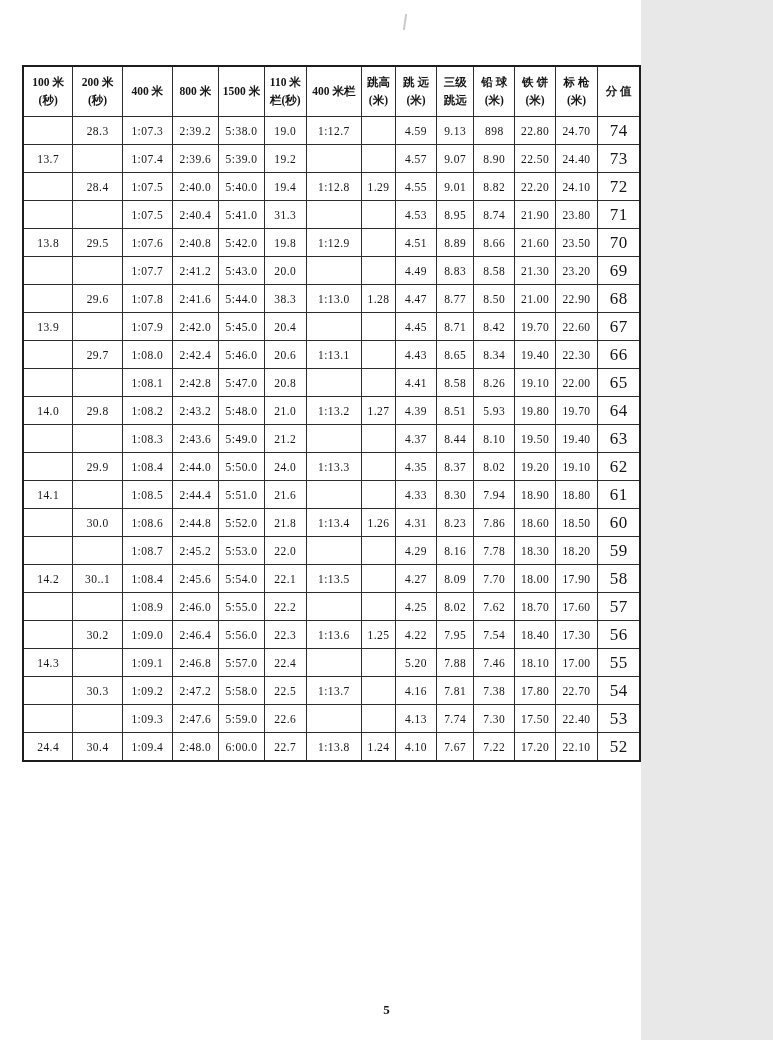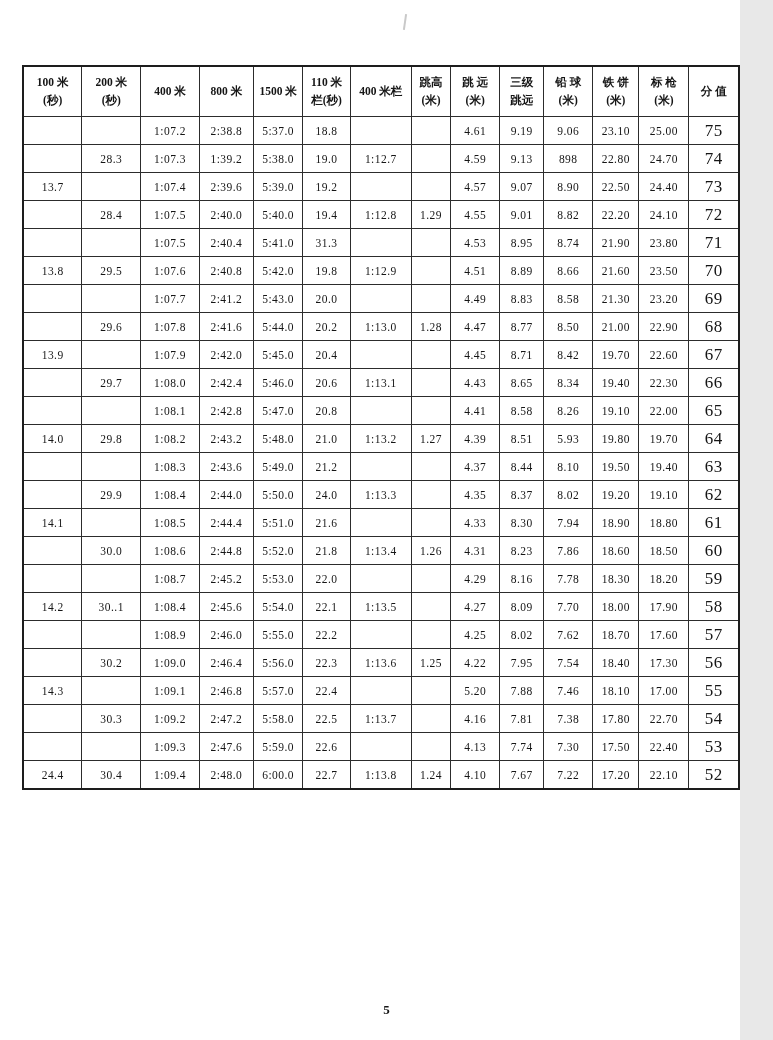--- a/index.html
+++ b/index.html
@@ -2,21 +2,21 @@
 <html><head>
 <meta charset="utf-8">
 <style>
   html, body {
     margin: 0;
     padding: 0;
     background: #e8e8e8;
   }
   .sheet {
     position: relative;
-    width: 740px;
+    width: 641px;
     height: 1040px;
     background: #ffffff;
     font-family: "Liberation Serif", "DejaVu Serif", serif;
     color: #151515;
     overflow: hidden;
   }
   .artifact {
     position: absolute;
     left: 404px;
     top: 14px;
@@ -144,39 +144,23 @@
             <div>(米)</div>
           </th>
           <th>
             <div>分 值</div>
           </th>
         </tr>
       </thead>
     <tbody>
         <tr>
           <td></td>
-          <td></td>
-          <td>1:07.2</td>
-          <td>2:38.8</td>
-          <td>5:37.0</td>
-          <td>18.8</td>
-          <td></td>
-          <td></td>
-          <td>4.61</td>
-          <td>9.19</td>
-          <td>9.06</td>
-          <td>23.10</td>
-          <td>25.00</td>
-          <td class="score">75</td>
-        </tr>
-        <tr>
-          <td></td>
           <td>28.3</td>
           <td>1:07.3</td>
-          <td>1:39.2</td>
+          <td>2:39.2</td>
           <td>5:38.0</td>
           <td>19.0</td>
           <td>1:12.7</td>
           <td></td>
           <td>4.59</td>
           <td>9.13</td>
           <td>898</td>
           <td>22.80</td>
           <td>24.70</td>
           <td class="score">74</td>
@@ -260,21 +244,21 @@
           <td>21.30</td>
           <td>23.20</td>
           <td class="score">69</td>
         </tr>
         <tr>
           <td></td>
           <td>29.6</td>
           <td>1:07.8</td>
           <td>2:41.6</td>
           <td>5:44.0</td>
-          <td>20.2</td>
+          <td>38.3</td>
           <td>1:13.0</td>
           <td>1.28</td>
           <td>4.47</td>
           <td>8.77</td>
           <td>8.50</td>
           <td>21.00</td>
           <td>22.90</td>
           <td class="score">68</td>
         </tr>
         <tr>

